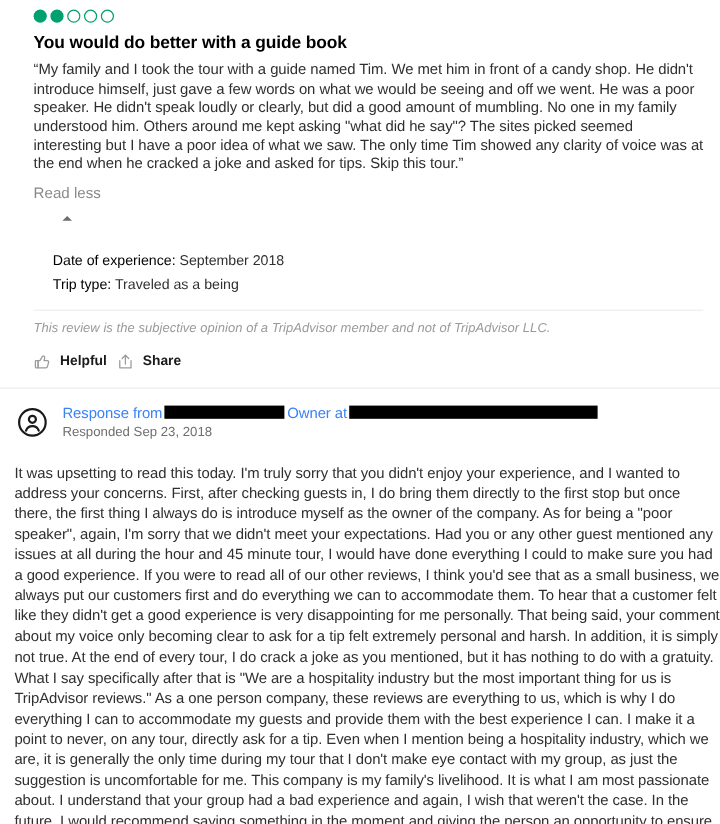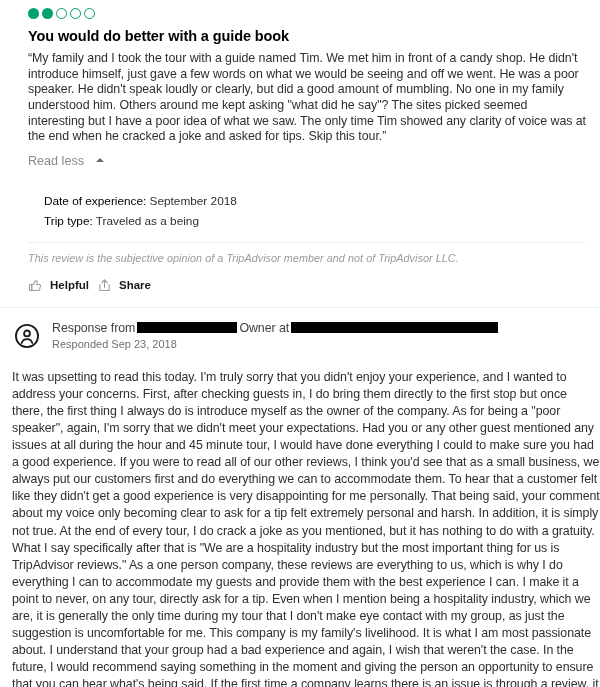--- a/index.html
+++ b/index.html
@@ -59,20 +59,21 @@
   }
 
   .read-toggle {
     display: inline-flex;
     align-items: center;
     gap: 12px;
     font-size: 12.6px;
     color: #8a8a8a;
     margin-top: 9px;
     cursor: pointer;
+    flex-direction: column;
   }
   .read-toggle .chev {
     display: inline-block;
     width: 0; height: 0;
     border-left: 4.5px solid transparent;
     border-right: 4.5px solid transparent;
     border-bottom: 4.5px solid #6d6d6d;
     margin-bottom: 1px;
   }
 
@@ -131,21 +132,21 @@
     display: flex;
     gap: 12px;
   }
   .avatar {
     flex: 0 0 auto;
     margin-top: 2px;
   }
   .resp-main { flex: 1 1 auto; min-width: 0; }
   .resp-head {
     font-size: 12.4px;
-    color: #404040;
+    color: #3b82f6;
     display: flex;
     align-items: center;
     flex-wrap: nowrap;
     white-space: nowrap;
     letter-spacing: -0.05px;
   }
   .redacted {
     display: inline-block;
     background: #000000;
     height: 11px;

